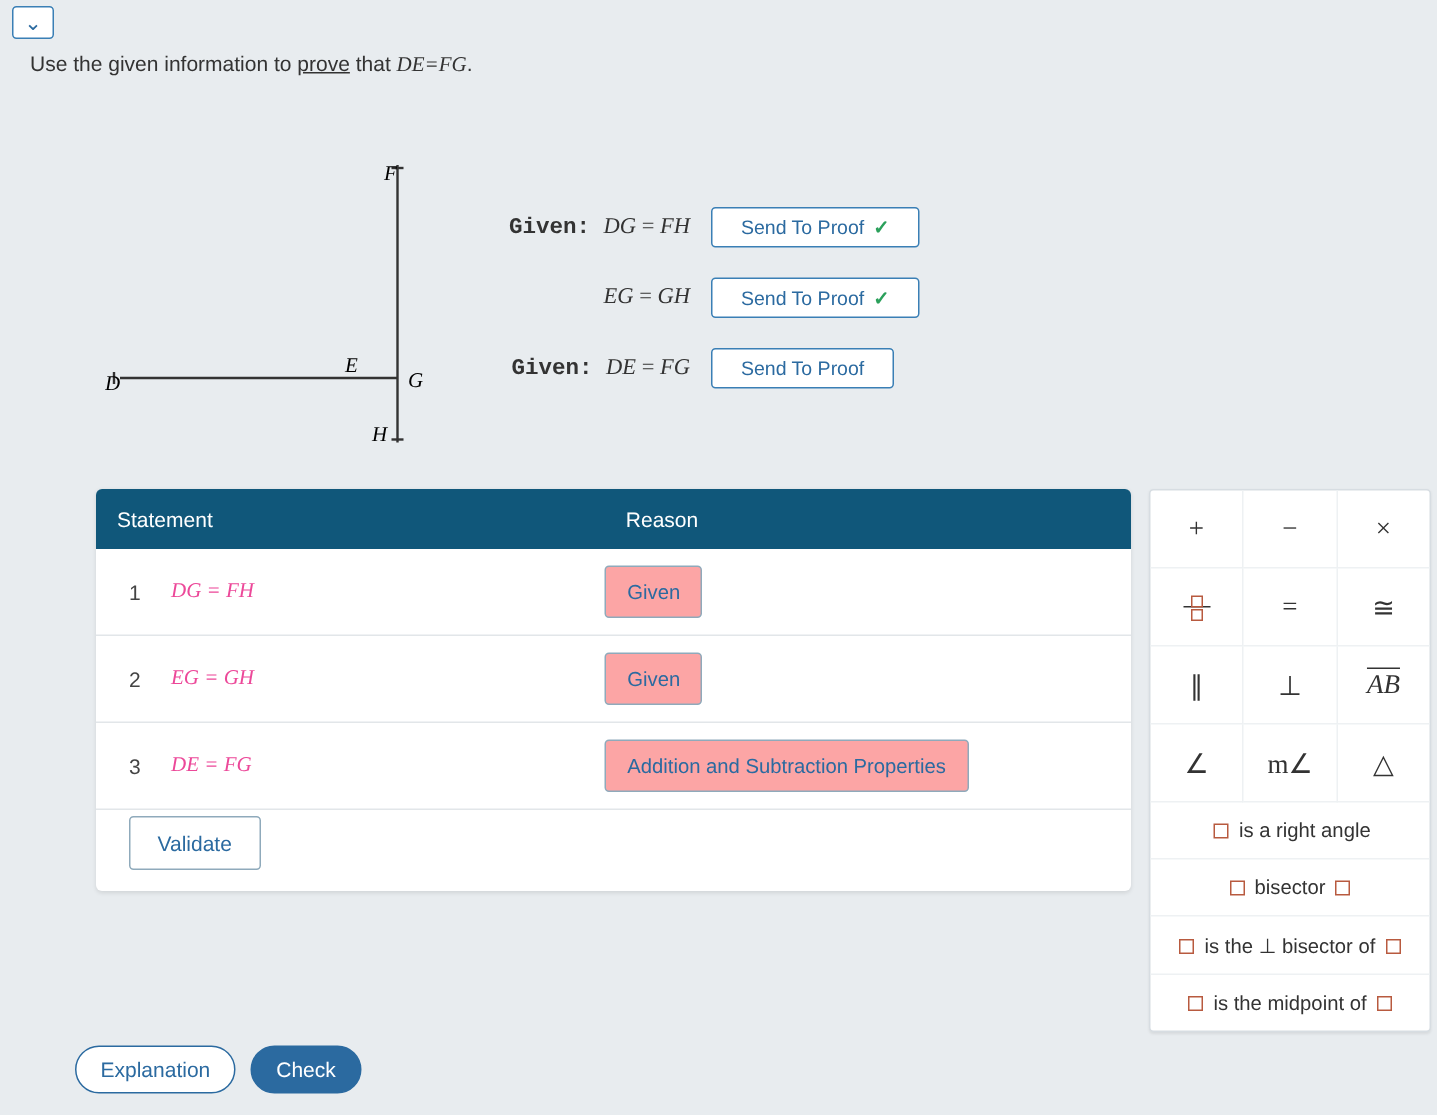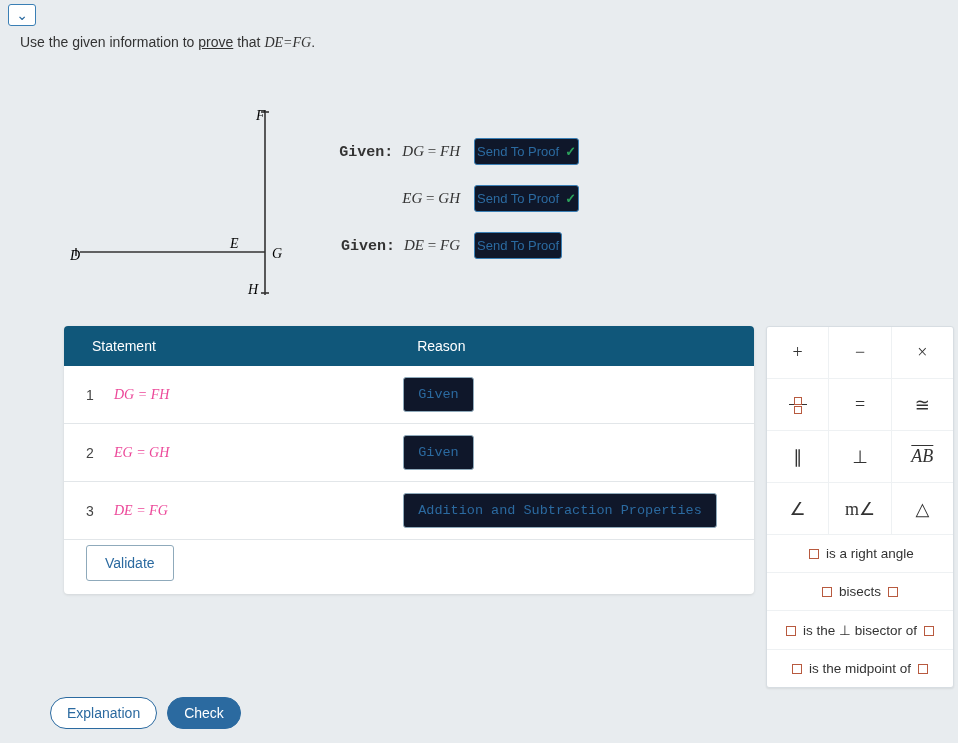--- a/index.html
+++ b/index.html
@@ -35,55 +35,54 @@
 
   .given-block {
     position:absolute; top:138px; left:320px;
     font-size:15px; color:#333;
   }
   .given-row { display:flex; align-items:center; gap:14px; margin-bottom:20px;}
   .given-row .label { width:140px; text-align:right; font-family: 'Times New Roman', serif;}
   .given-row .label b{ font-weight:bold; font-family: Liberation Mono, monospace;}
   .given-row .label .mi{ font-style: italic;}
   .stp-btn {
-    border:1px solid #3a7fb5; background:#0f172a;
-    padding:5px 2px; border-radius:3px; font-size:13px;
+    border:1px solid #3a7fb5; background:#ffffff;
+    padding:5px 19px; border-radius:3px; font-size:13px;
     color:#2b6aa0; display:flex; align-items:flex-start; gap:6px;
     cursor:pointer;
   }
   .chk { color:#2ba05b; font-weight:bold;}
 
   .proof-area {
     position:absolute; left:64px; top:326px; width:690px;
     background:#fff; border-radius:4px;
     box-shadow:0 1px 3px rgba(0,0,0,0.1);
     overflow:hidden;
   }
   .proof-header{
     display:flex; background:#10577a; color:#fff;
     font-size:14px;
   }
-  .proof-header .col-s{ width:48%; padding:12px 28px;}
+  .proof-header .col-s{ width:48%; padding:12px 14px;}
   .proof-header .col-r{ width:52%; padding:12px 22px;}
   .proof-row{
     display:flex; border-bottom:1px solid #e2e6e9; align-items:center;
     min-height:58px;
   }
   .proof-row .col-s{ width:48%; padding:8px 22px; display:flex; align-items:center; gap:14px;}
   .proof-row .col-r{ width:52%; padding:8px 8px;}
   .proof-row .num{ color:#444; font-size:14px; width:14px;}
   .proof-row .stmt{
     font-family:'Times New Roman', serif; font-style:italic;
     color:#ec4899; font-size:14px;
   }
   .reason-btn{
-    border:1px solid #8faabb; background:#0f172a; color:#2b6aa0;
+    border:1px solid #8faabb; background:#fca5a5; color:#2b6aa0;
     padding:9px 14px; border-radius:3px; font-size:13.5px; cursor:pointer;
     display:inline-block;
-    font-family:Liberation Mono, monospace;
   }
   .proof-footer{ padding:14px 22px 22px;}
   .validate-btn{
     border:1px solid #8faabb; background:#fff; color:#2b6aa0;
     padding:9px 18px; border-radius:3px; font-size:14px; cursor:pointer;
   }
 
   .palette{
     position:absolute; right:4px; top:326px; width:188px;
     background:#fff; border:1px solid #d7dde2; border-radius:3px;
@@ -234,21 +233,21 @@
   </div>
   <div class="prow">
     <div class="pcell">∠</div>
     <div class="pcell">m∠</div>
     <div class="pcell">△</div>
   </div>
   <div class="wide">
     <span class="sq"></span><span> is a right angle</span>
   </div>
   <div class="wide">
-    <span class="sq"></span><span> bisects </span><span class="sq"></span>
+    <span class="sq"></span><span> bisector </span><span class="sq"></span>
   </div>
   <div class="wide">
     <span class="sq"></span><span> is the </span><span>⊥</span><span> bisector of </span><span class="sq"></span>
   </div>
   <div class="wide" style="border-bottom:none">
     <span class="sq"></span><span> is the midpoint of </span><span class="sq"></span>
   </div>
 </div>
 
 <div class="bottom-btns">

